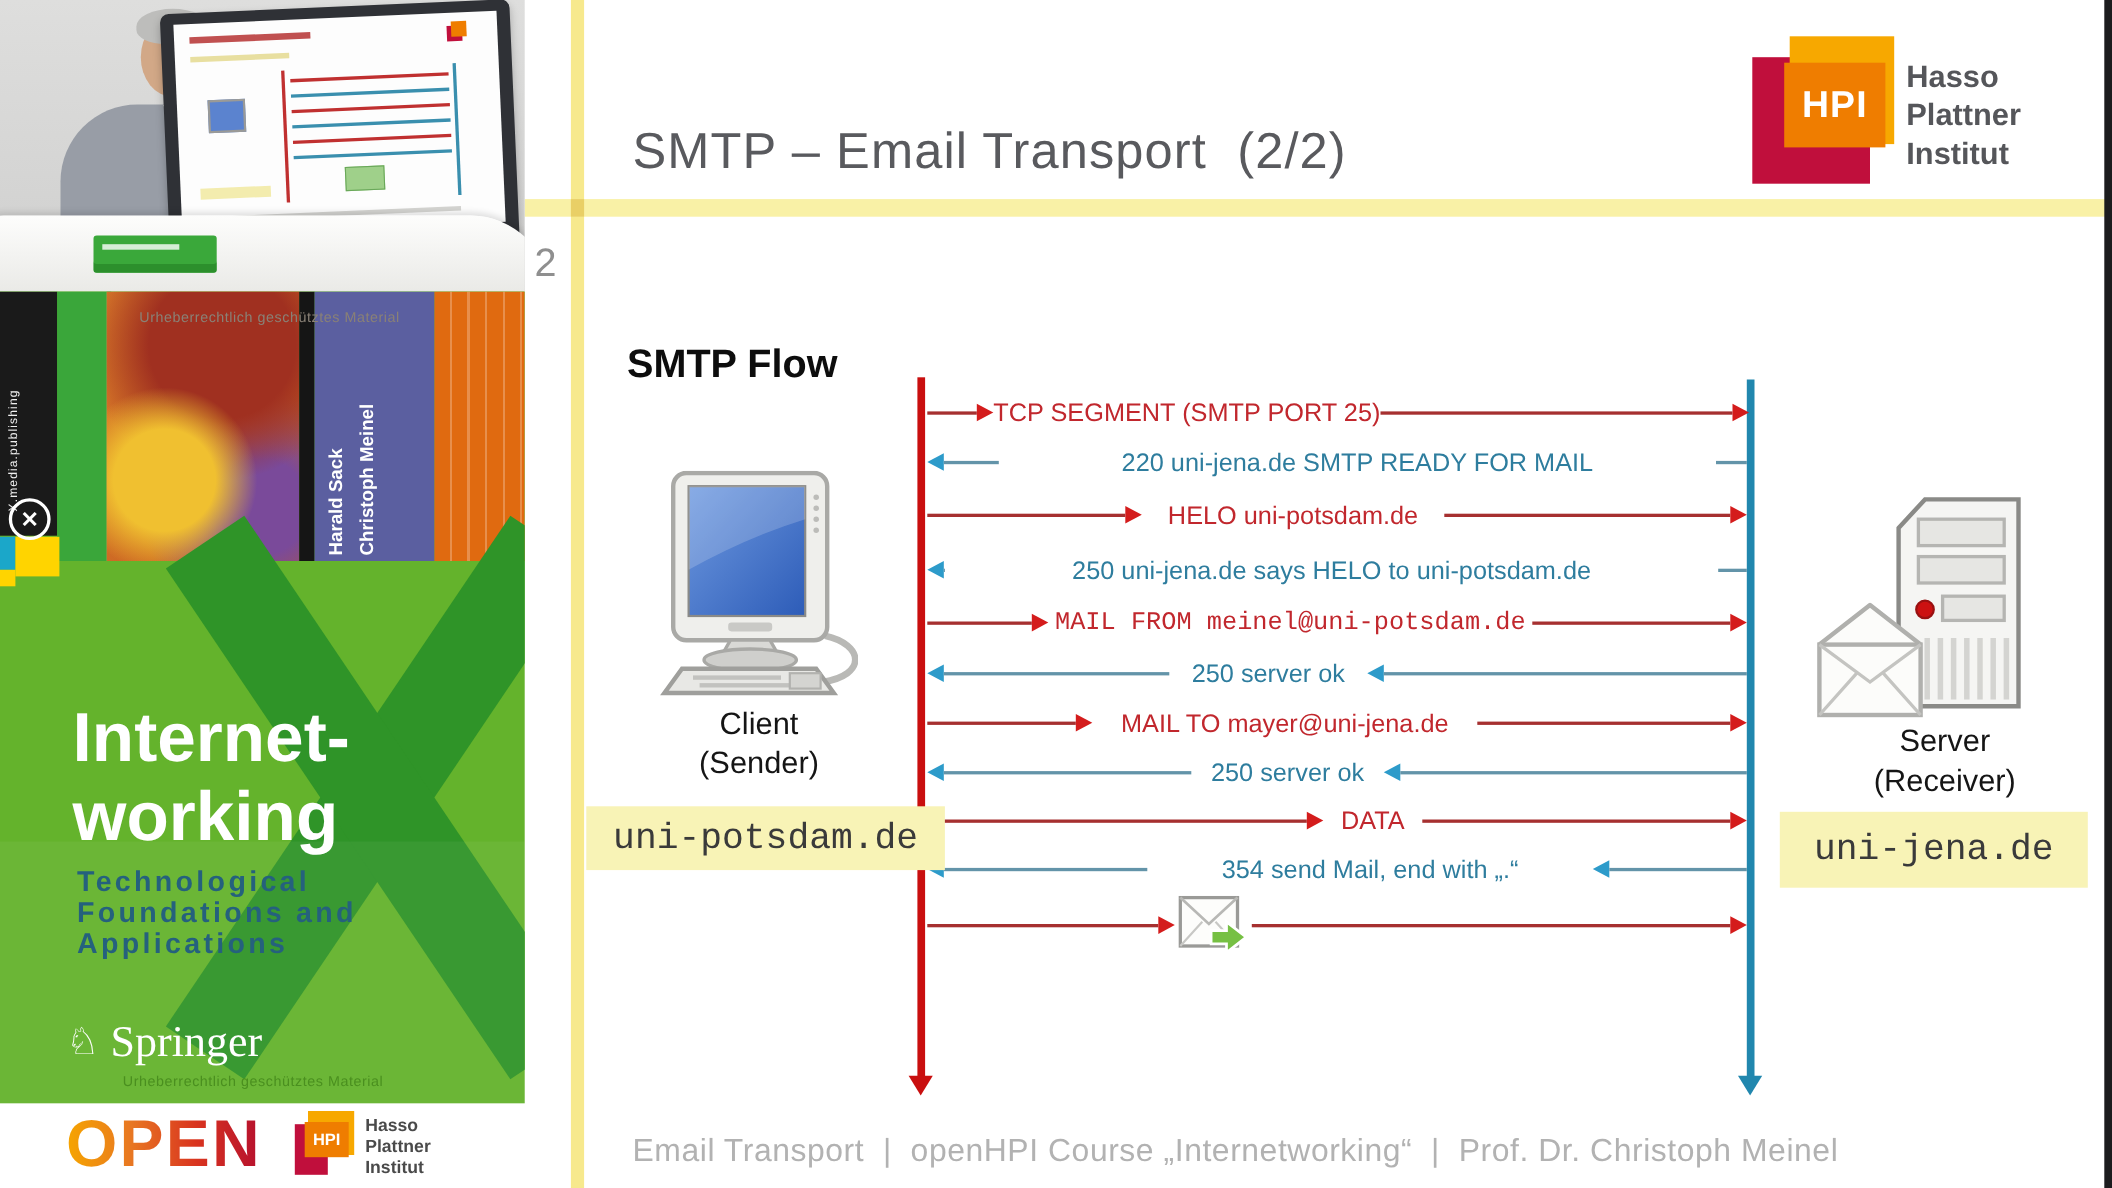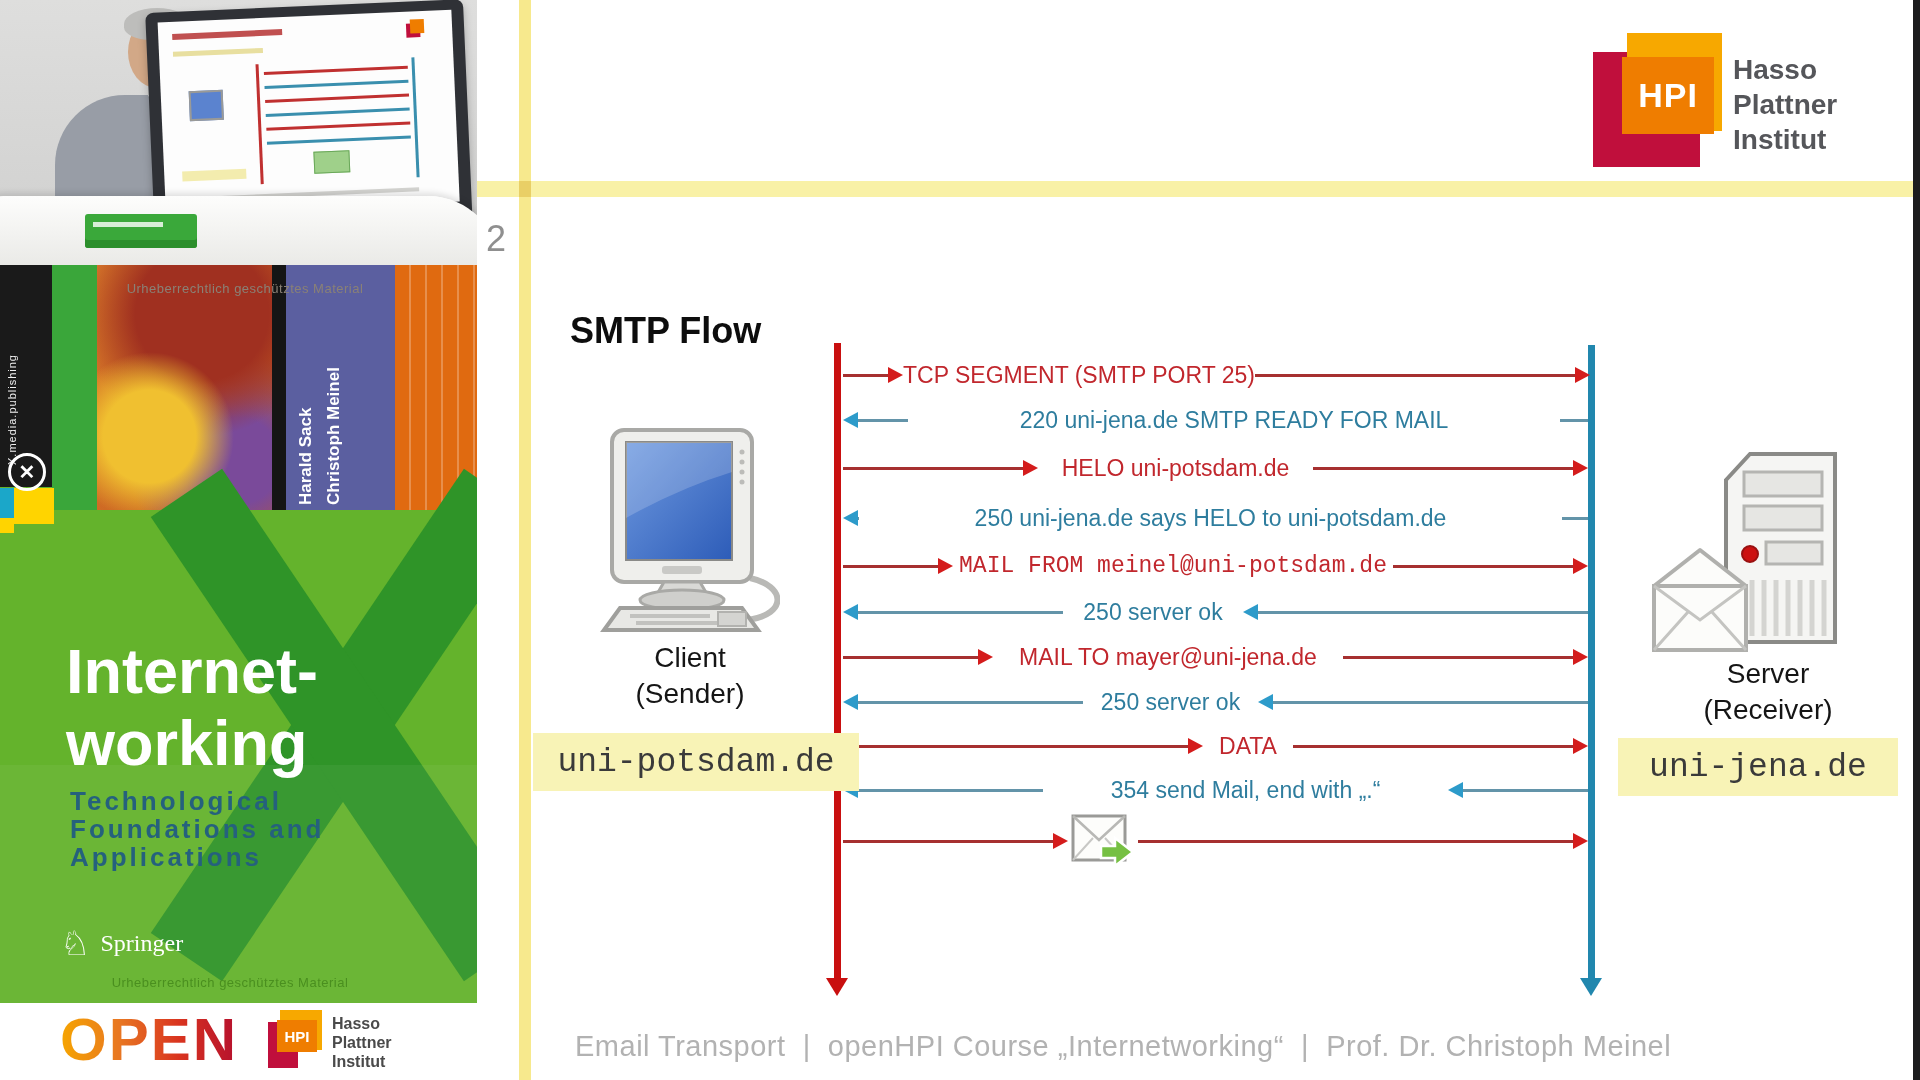--- a/index.html
+++ b/index.html
@@ -43,21 +43,21 @@
   .s2c .ln{background:#6394a9;}
   .c2s .msg-mid{color:#c1272d;}
   .s2c .msg-mid{color:#2e7d9e;}
   .ah{width:0;height:0;flex:0 0 auto;}
   .c2s .ah{border-top:8px solid transparent;border-bottom:8px solid transparent;border-left:15px solid #d41c1c;}
   .s2c .ah{border-top:8px solid transparent;border-bottom:8px solid transparent;border-right:15px solid #2d9bca;}
 
   .domain-badge{position:absolute;background:#f8f3b6;display:flex;align-items:center;justify-content:center;
       font-family:"Liberation Mono",monospace;font-size:33px;color:#3a3a3a;white-space:nowrap;}
   #client-domain{left:533px;top:733px;width:326px;height:58px;}
-  #server-domain{left:1618px;top:738px;width:280px;height:58px;}
+  #server-domain{left:1618px;top:738px;width:280px;height:69px;}
   .node-label{position:absolute;width:180px;text-align:center;font-size:28px;color:#151515;}
 
   
   #video{left:0;top:0;width:477px;height:265px;background:linear-gradient(#dededd,#cfcfce);overflow:hidden;}
   #presenter-torso{left:55px;top:95px;width:215px;height:130px;background:#989da6;border-radius:70px 70px 0 0;}
   #presenter-shirt{left:148px;top:95px;width:46px;height:46px;background:#f2f2f0;
       clip-path:polygon(0 0,100% 0,50% 100%);}
   #presenter-tie{left:165px;top:98px;width:13px;height:55px;background:#3c4655;transform:skewX(-4deg);}
   #presenter-arm{left:215px;top:100px;width:90px;height:26px;background:#989da6;border-radius:13px;
       transform:rotate(-24deg);}
@@ -102,21 +102,21 @@
   #copyright-top{left:100px;top:16px;width:290px;text-align:center;color:#8a8176;}
   #copyright-bottom{left:70px;top:710px;width:320px;text-align:center;color:#4a8f1f;}
   #big-x-a,#big-x-b{top:180px;width:86px;height:560px;background:#2f9428;}
   #big-x-a{left:300px;transform:rotate(34deg);}
   #big-x-b{left:300px;transform:rotate(-34deg);}
   #book-shade{left:0;top:500px;width:477px;height:238px;background:rgba(255,255,255,.05);}
   #book-title{left:66px;top:370px;color:#fff;font-weight:bold;font-size:63px;line-height:72px;}
   #book-subtitle{left:70px;top:522px;color:#25617d;font-weight:bold;font-size:26px;line-height:28px;letter-spacing:3px;}
   #springer{left:60px;top:658px;display:flex;align-items:center;gap:10px;color:#fff;}
   #springer .horse{font-size:34px;}
-  #springer .word{font-family:"Liberation Serif",serif;font-size:24px;}
+  #springer .word{font-family:"Liberation Serif",serif;font-size:40px;}
 
   
   #open-word{left:60px;top:1005px;font-size:60px;font-weight:800;letter-spacing:2px;
       background:linear-gradient(90deg,#f6a500,#e87722,#d9341f,#b5102e);
       -webkit-background-clip:text;background-clip:text;color:transparent;}
   #hpi-mini{left:268px;top:1010px;width:56px;height:60px;}
   #hpi-mini .sq-red{left:0;top:12px;width:30px;height:46px;background:#c00f3c;}
   #hpi-mini .sq-yellow{left:12px;top:0;width:42px;height:40px;background:#f7a800;}
   #hpi-mini .sq-orange{left:9px;top:10px;width:40px;height:32px;background:#ef7d00;
       display:flex;align-items:center;justify-content:center;}
@@ -128,20 +128,21 @@
 </style>
 </head>
 <body>
 
 <div id="stage">
 
   <div class="abs" id="yellow-v"></div>
   <div class="abs" id="yellow-h"></div>
   <div class="abs" id="yellow-x"></div>
   <div class="abs" id="slide-number">2</div>
+  <div class="abs" id="slide-title">SMTP – Email Transport  (2/2)</div>
 
   <div class="abs" id="hpi-logo" style="left:1593px;top:30px;width:300px;height:140px;">
     <div class="hpi-sq sq-red"></div>
     <div class="hpi-sq sq-yellow"></div>
     <div class="hpi-sq sq-orange">
       <span>HPI</span>
     </div>
   </div>
   <div class="abs" id="hpi-name">
     <div>Hasso</div>

